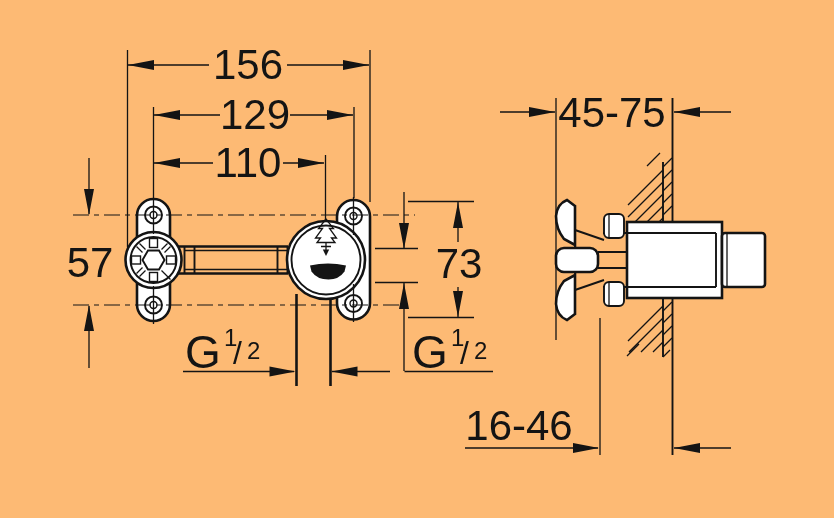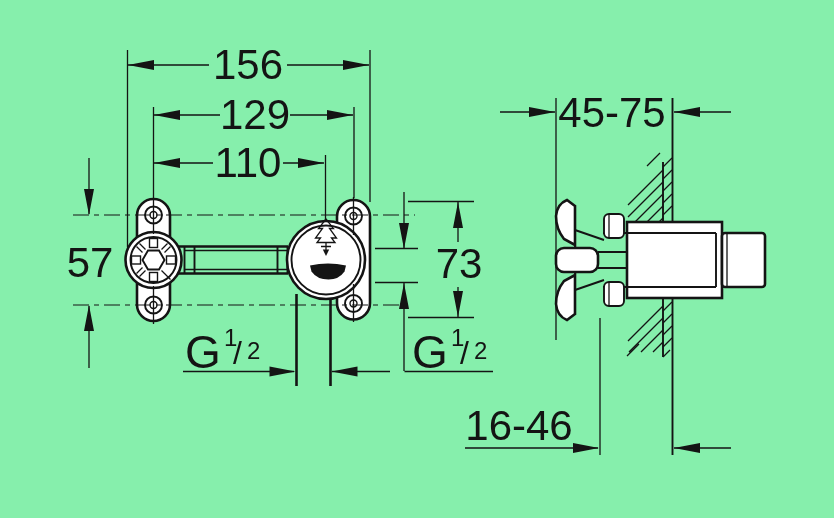--- a/index.html
+++ b/index.html
@@ -1,16 +1,16 @@
 <!DOCTYPE html>
 <html><head>
 <meta charset="utf-8">
 <style>
   html,body{margin:0;padding:0;background:#ffffff;}
-  .canvas{position:relative;width:834px;height:518px;background:#86efac;overflow:hidden;}
+  .canvas{position:relative;width:834px;height:518px;background:#fdba74;overflow:hidden;}
   svg{display:block;}
   .s1 {stroke:#141414;stroke-width:2.6;fill:none;}
   .s1f{stroke:#141414;stroke-width:2.6;fill:#ffffff;}
   .s2 {stroke:#141414;stroke-width:1.9;fill:none;}
   .s2f{stroke:#141414;stroke-width:1.9;fill:#ffffff;}
   .s3 {stroke:#141414;stroke-width:1.3;fill:none;}
   .s3f{stroke:#141414;stroke-width:1.4;fill:#ffffff;}
   .arr{fill:#141414;stroke:none;}
   .blk{fill:#141414;stroke:none;}
   .dash{stroke:#141414;stroke-width:1.2;fill:none;stroke-dasharray:16 5 5 5;}

